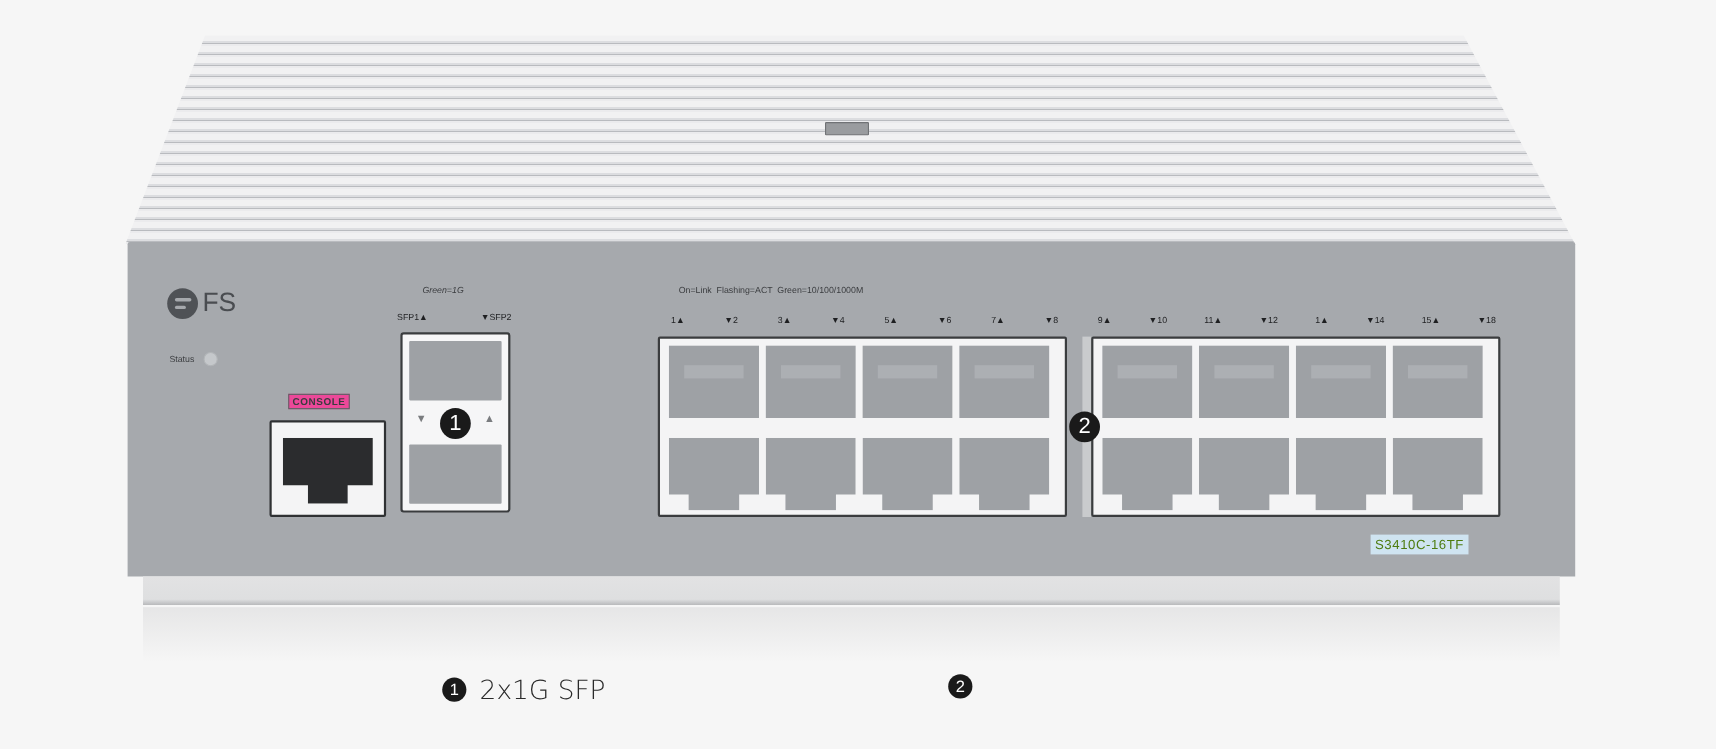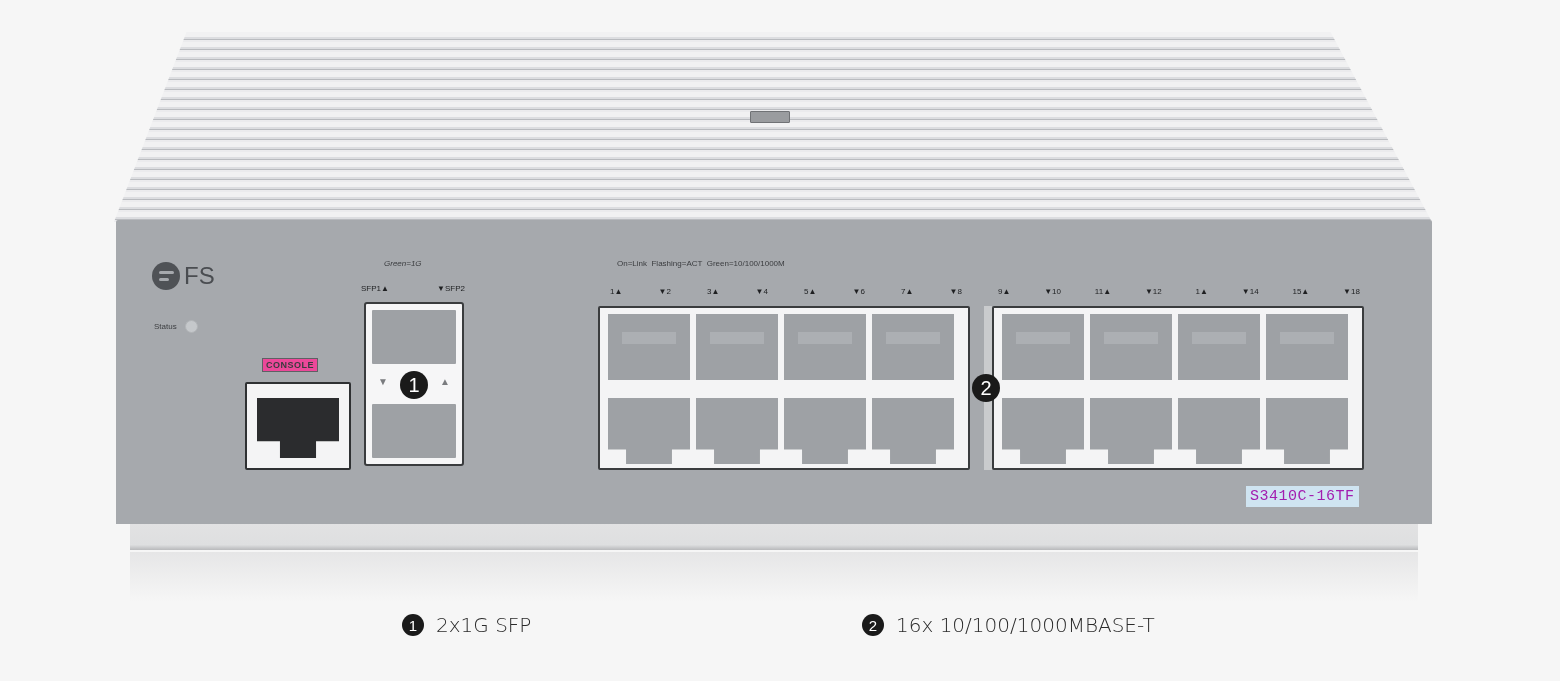--- a/index.html
+++ b/index.html
@@ -103,30 +103,30 @@
   .rj45 { background: #9ea1a5; position: relative; }
   .rj45.top-row { clip-path: polygon(0 0, 100% 0, 100% 100%, 0 100%); }
   .rj45.top-row::before {
     content: ""; position: absolute; left: 14px; right: 14px; top: 18px; height: 12px; background: #acafb3;
   }
   .rj45.bottom-row { clip-path: polygon(0 0, 100% 0, 100% 78%, 78% 78%, 78% 100%, 22% 100%, 22% 78%, 0 78%); }
   .divider { position: absolute; left: 984px; top: 306px; width: 8px; height: 164px; background: #c9cbcd; }
 
   .model {
     position: absolute; left: 1246px; top: 486px; padding: 2px 4px;
-    background: #cfe4f1; color: #a21caf; font-size: 15px; letter-spacing: .5px; font-family: Liberation Mono, monospace;
+    background: #cfe4f1; color: #4d7c0f; font-size: 12px; letter-spacing: .5px;
   }
 
   
   .legend { position: absolute; top: 613px; display: flex; align-items: center; gap: 12px; }
   .legend .dot {
     width: 22px; height: 22px; border-radius: 50%; background: #1a1a1a; color: #fff;
     font-size: 15px; display: flex; align-items: center; justify-content: center;
   }
-  .legend .txt { font-size: 20px; color: #2a2a2a; font-family: "DejaVu Sans", sans-serif; font-weight: 300; }
+  .legend .txt { font-size: 24px; color: #2a2a2a; font-family: "DejaVu Sans", sans-serif; font-weight: 300; }
 </style>
 </head>
 <body>
 
 <div class="stage">
   <div class="top"></div>
   <div class="top-label"></div>
 
   <div class="front"></div>
   <div class="base"></div>
@@ -207,15 +207,14 @@
   <div class="callout" style="left:972px; top:374px;">2</div>
 
   <div class="model">S3410C-16TF</div>
 
   <div class="legend" style="left:402px;">
     <span class="dot">1</span>
     <span class="txt">2x1G SFP</span>
   </div>
   <div class="legend" style="left:862px;">
     <span class="dot">2</span>
-    <span class="txt">16x 10/100/1000MBASE-T</span>
   </div>
 </div>
 
 </body></html>

